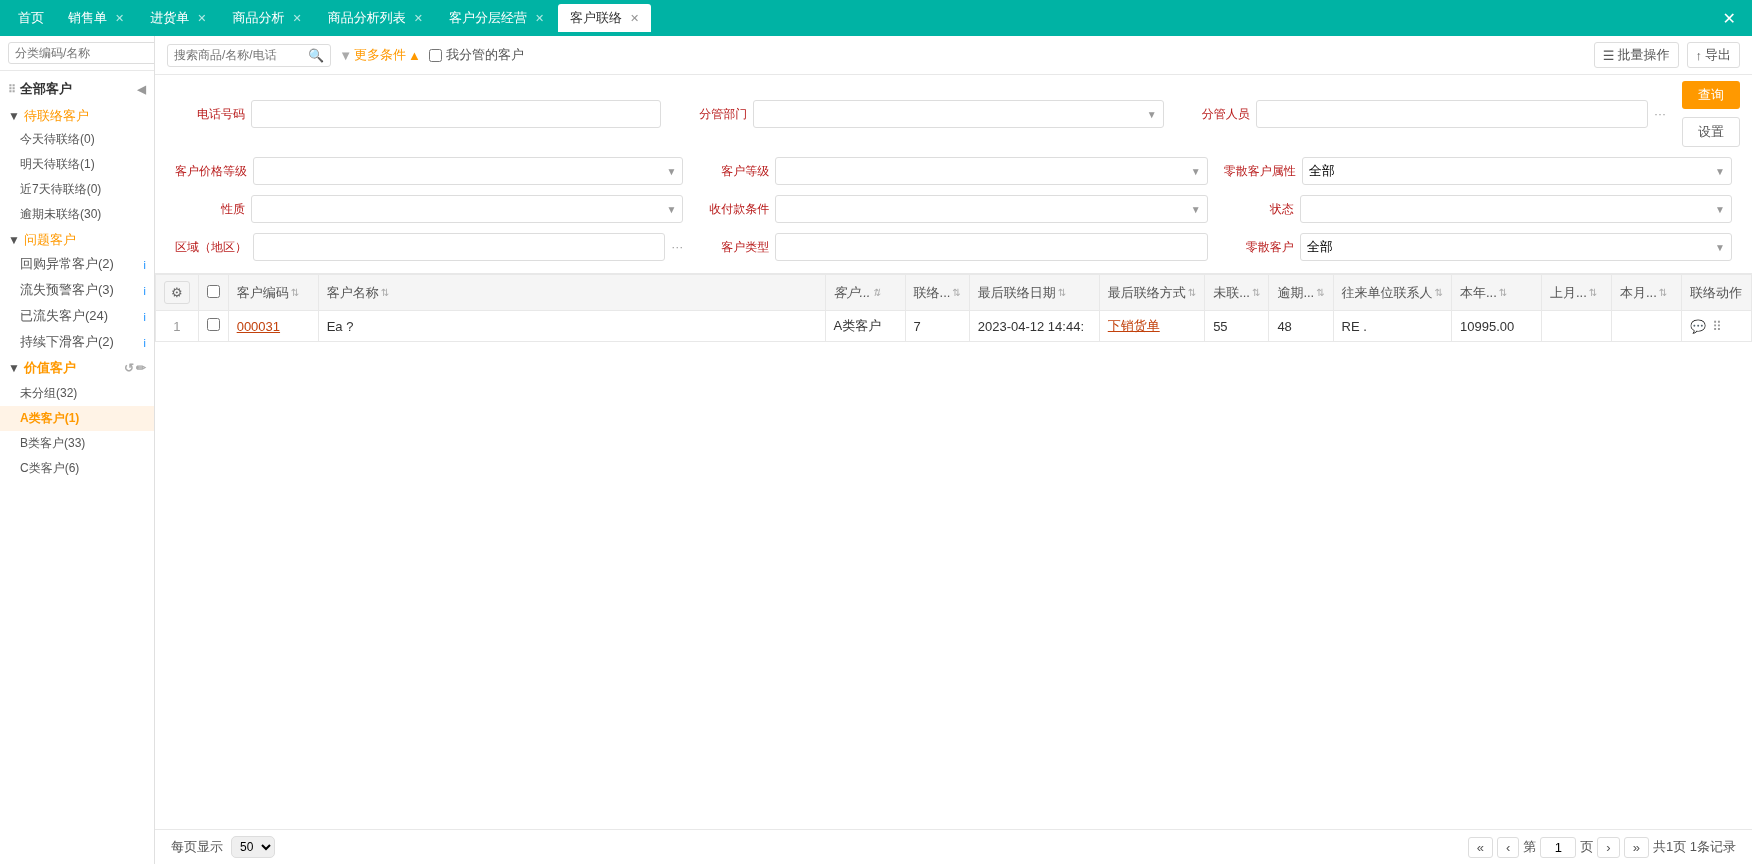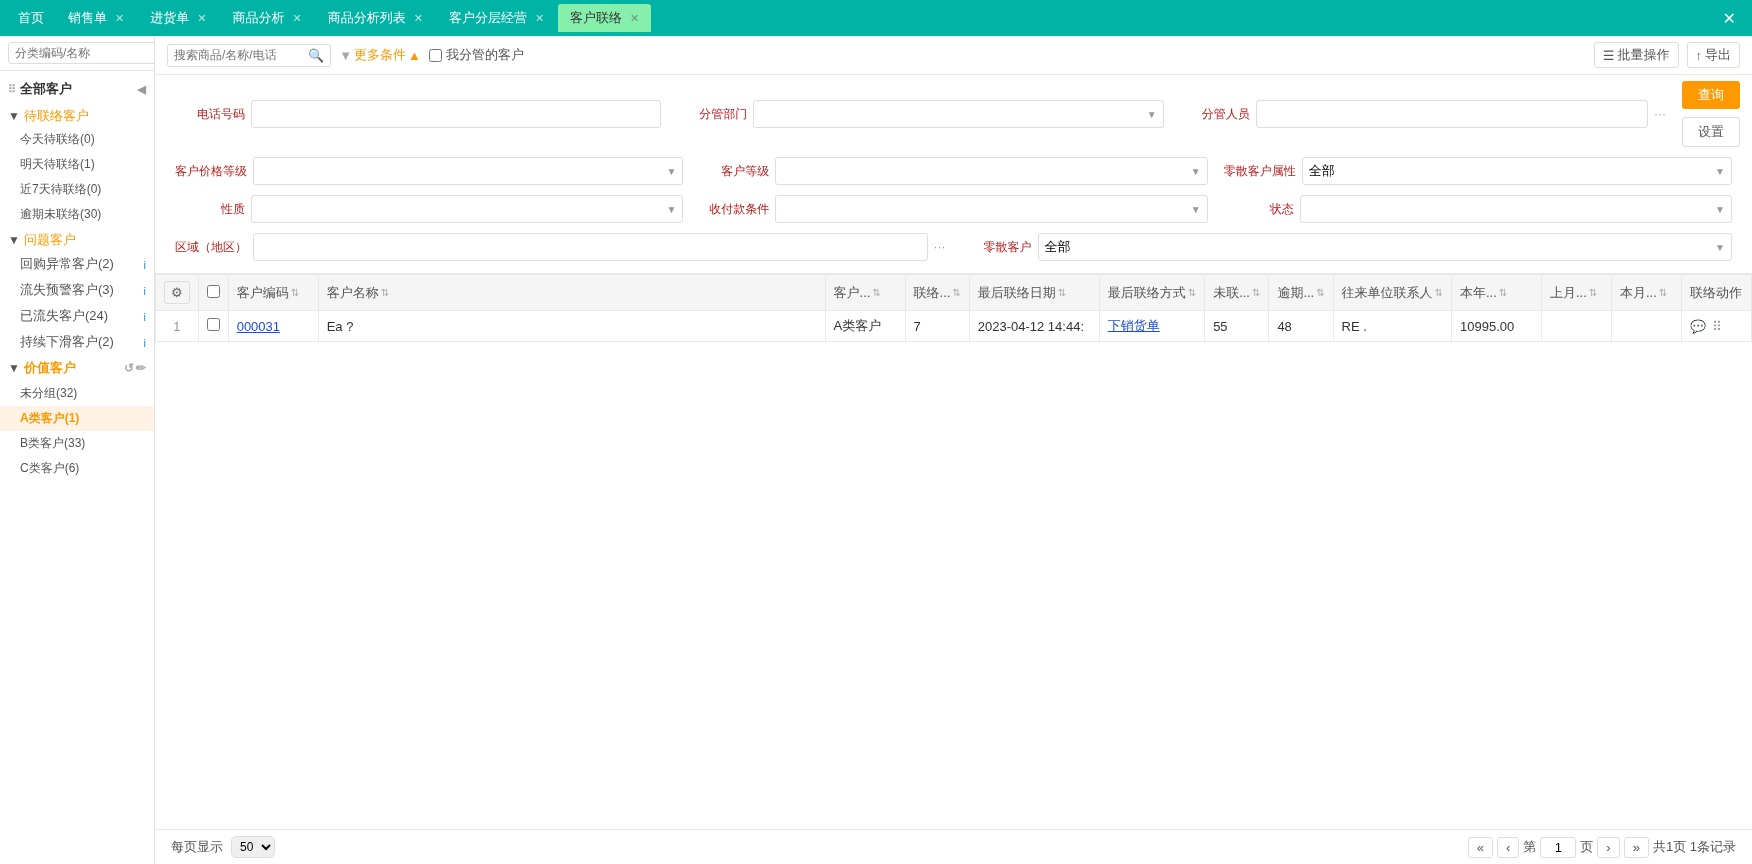--- a/index.html
+++ b/index.html
@@ -1,21 +1,21 @@
 <!DOCTYPE html>
 <html><head>
   <meta charset="utf-8">
   <style>
     * { box-sizing: border-box; margin: 0; padding: 0; font-family: 'Microsoft YaHei', SimSun, sans-serif; font-size: 13px; }
     body { background: #f0f0f0; width: 1752px; height: 864px; overflow: hidden; }
 
     
     .top-nav { display: flex; align-items: center; background: #00b3a4; height: 36px; padding: 0 8px; gap: 2px; }
     .nav-tab { display: flex; align-items: center; padding: 0 12px; height: 28px; color: #fff; cursor: pointer; font-size: 13px; border-radius: 3px 3px 0 0; white-space: nowrap; gap: 4px; }
-    .nav-tab.active { background: #86efac; color: #333; }
+    .nav-tab.active { background: #ffffff; color: #333; }
     .nav-tab .close-x { font-size: 11px; color: inherit; margin-left: 4px; opacity: 0.7; cursor: pointer; }
     .nav-tab.active .close-x { color: #666; }
     .nav-home { color: #fff; font-size: 13px; padding: 0 10px; cursor: pointer; }
     .nav-spacer { flex: 1; }
     .top-close { color: #fff; font-size: 16px; cursor: pointer; padding: 0 8px; }
 
     
     .main-layout { display: flex; height: calc(864px - 36px); justify-content: space-between; }
 
     
@@ -57,21 +57,21 @@
     .action-btn-white { background: #fff; color: #555; border: 1px solid #ddd; border-radius: 3px; padding: 5px 14px; cursor: pointer; font-size: 13px; margin-top: 4px; }
 
     
     .table-wrapper { flex: 1; overflow: auto; background: #fff; margin: 0; }
     table { width: 100%; border-collapse: collapse; font-size: 12px; }
     thead tr { background: #f5f5f5; }
     th { border: 1px solid #e8e8e8; padding: 6px 8px; text-align: left; color: #555; font-weight: normal; white-space: nowrap; position: sticky; top: 0; background: #f5f5f5; z-index: 1; }
     td { border: 1px solid #e8e8e8; padding: 6px 8px; color: #333; white-space: nowrap; }
     .th-sort { display: flex; align-items: center; gap: 2px; }
     .sort-icon { color: #aaa; font-size: 10px; }
-    .link-text { color: #1d4ed8; text-decoration: underline; cursor: pointer; }
+    .link-text { color: #c2410c; text-decoration: underline; cursor: pointer; }
     .row-num { color: #999; text-align: center; }
     .action-icons { display: flex; gap: 6px; color: #999; cursor: pointer; }
 
     
     .table-footer { background: #fff; border-top: 1px solid #e8e8e8; padding: 6px 16px; display: flex; align-items: center; gap: 8px; font-size: 12px; color: #555; }
     .pagination { display: flex; align-items: center; gap: 4px; margin-left: auto; }
     .page-btn { border: 1px solid #ddd; border-radius: 3px; padding: 2px 8px; cursor: pointer; background: #fff; color: #555; }
     .page-input { border: 1px solid #ddd; border-radius: 3px; padding: 2px 6px; width: 36px; text-align: center; }
 
     
@@ -274,20 +274,24 @@
               </div>
             </div>
           </div>
           <div class="filter-row">
             <div class="filter-cell">
               <span class="filter-label">区域（地区）</span>
               <input class="filter-input" type="text" style="flex: 1 1 0%;">
               <span class="filter-dots">···</span>
             </div>
             <div class="filter-cell">
+              <span class="filter-label">客户类型</span>
+              <input class="filter-input" type="text" style="">
+            </div>
+            <div class="filter-cell">
               <span class="filter-label">零散客户</span>
               <div class="filter-select">
                 <span>全部</span>
                 <span class="filter-select-arrow">▼</span>
               </div>
             </div>
           </div>
         </div>
       </div>
     </div>
@@ -307,21 +311,21 @@
                   <span>客户编码</span>
                   <span class="sort-icon">⇅</span>
                 </div>
             </th>
             <th style="min-width:140px;">
               <div class="th-sort">
                   <span>客户名称</span>
                   <span class="sort-icon">⇅</span>
                 </div>
             </th>
-            <th style="width:80px;">
+            <th style="width:80px;font-style:italic;">
               <div class="th-sort">
                   <span>客户...</span>
                   <span class="sort-icon">⇅</span>
                 </div>
             </th>
             <th style="width:60px;">
               <div class="th-sort">
                   <span>联络...</span>
                   <span class="sort-icon">⇅</span>
                 </div>

